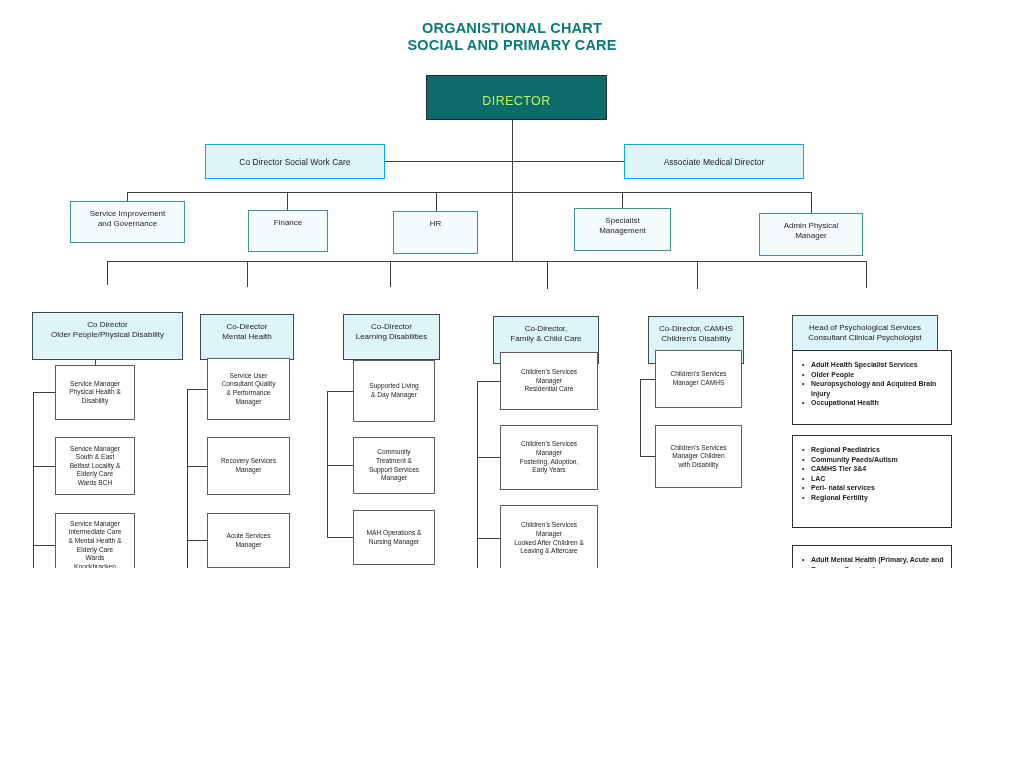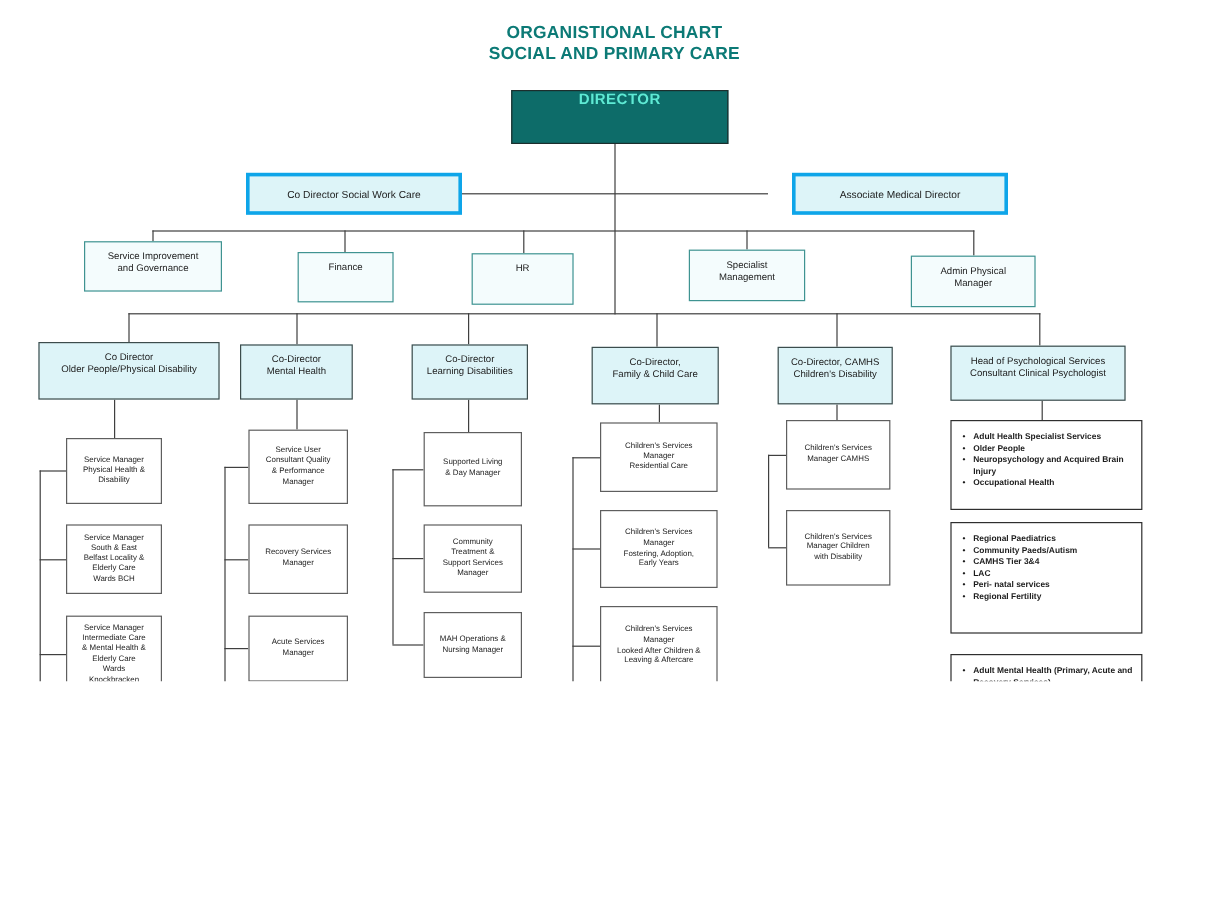--- a/index.html
+++ b/index.html
@@ -10,34 +10,34 @@
   .title{
     position:absolute;left:0;top:20px;width:1024px;text-align:center;
     font-weight:bold;font-size:14.5px;line-height:17px;color:#0c7a76;letter-spacing:.2px;
     white-space:pre-line;
   }
   .box{
     position:absolute;box-sizing:border-box;text-align:center;white-space:pre-line;
     display:flex;justify-content:center;background:#ffffff;
   }
   .director{
-    background:#0d6c69;border:1.5px solid #1c2e2d;color:#5eead4;
-    font-weight:bold;font-size:12.5px;align-items:flex-start;padding-top:0;letter-spacing:.4px;
+    background:#0d6c69;border:1.5px solid #1c2e2d;color:#bef264;
+    font-weight:normal;font-size:12.5px;align-items:flex-start;padding-top:18px;letter-spacing:.4px;
   }
   .lvl2{
-    background:#ddf4f8;border:3px solid #0ea5e9;font-size:8.5px;
+    background:#ddf4f8;border:1px solid #0ea5e9;font-size:8.5px;
     align-items:center;
   }
   .lvl3{
     background:#f4fcfd;border:1px solid #3f9391;font-size:8px;line-height:10px;
     align-items:flex-start;padding-top:7px;
   }
   .lvl4{
     background:#ddf4f8;border:1px solid #3c4c4c;font-size:8px;line-height:10px;
-    align-items:flex-start;padding-top:7px;
+    align-items:flex-start;padding-top:7px;margin-top:27px;
   }
   .child{
     background:#ffffff;border:1px solid #5e5e5e;font-size:6.6px;line-height:8.6px;
     align-items:center;padding:2px;
   }
   .bullets{
     background:#ffffff;border:1.2px solid #2e2e2e;text-align:left;
     align-items:flex-start;justify-content:flex-start;padding:9px 6px 4px 6px;
   }
   .bullets ul{margin:0;padding:0;list-style:none;font-size:7px;font-weight:bold;line-height:9.6px;}
@@ -98,21 +98,21 @@
   <div class="hline" style="left:477px;top:538px;width:23px"></div>
   <div class="hline" style="left:477px;top:623px;width:23px"></div>
   <div class="hline" style="left:477px;top:705px;width:23px"></div>
   <div class="vline" style="left:640px;top:379px;height:77px"></div>
   <div class="hline" style="left:640px;top:379px;width:15px"></div>
   <div class="hline" style="left:640px;top:456px;width:15px"></div>
 
   <div class="box director" style="left:426px;top:75px;width:181px;height:45px">DIRECTOR</div>
 
   <div class="box lvl2" style="left:205px;top:144px;width:180px;height:35px">Co Director Social Work Care</div>
-  <div class="box lvl2" style="left:660px;top:144px;width:180px;height:35px">Associate Medical Director</div>
+  <div class="box lvl2" style="left:624px;top:144px;width:180px;height:35px">Associate Medical Director</div>
 
   <div class="box lvl3" style="left:70px;top:201px;width:115px;height:42px">Service Improvement
 and Governance</div>
   <div class="box lvl3" style="left:248px;top:210px;width:80px;height:42px">Finance</div>
   <div class="box lvl3" style="left:393px;top:211px;width:85px;height:43px">HR</div>
   <div class="box lvl3" style="left:574px;top:208px;width:97px;height:43px">Specialist
 Management</div>
   <div class="box lvl3" style="left:759px;top:213px;width:104px;height:43px">Admin Physical
 Manager</div>
 

